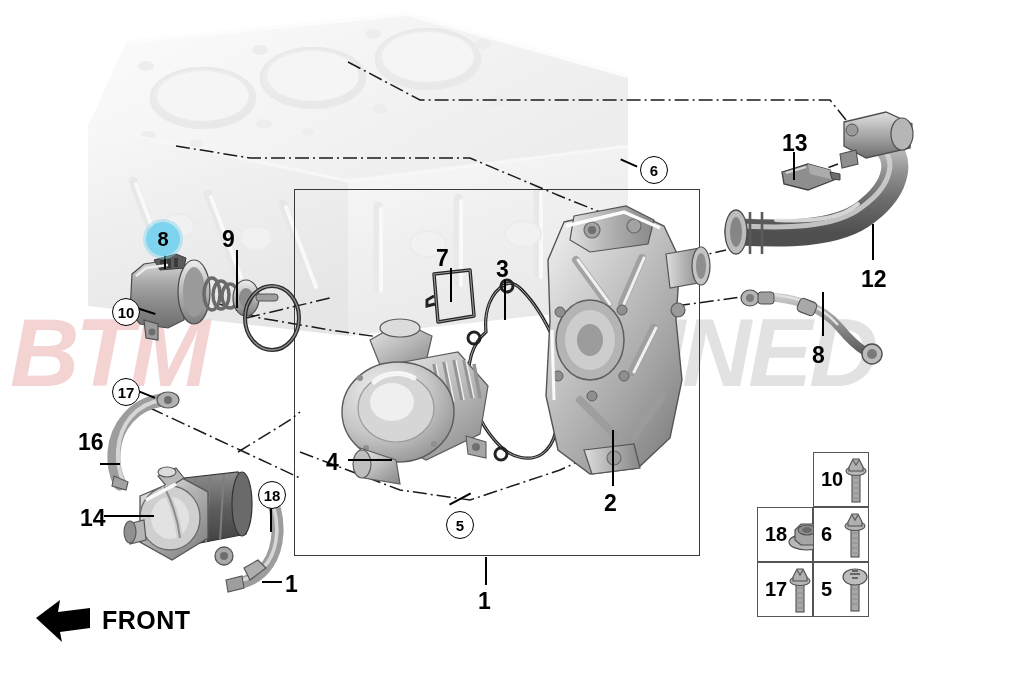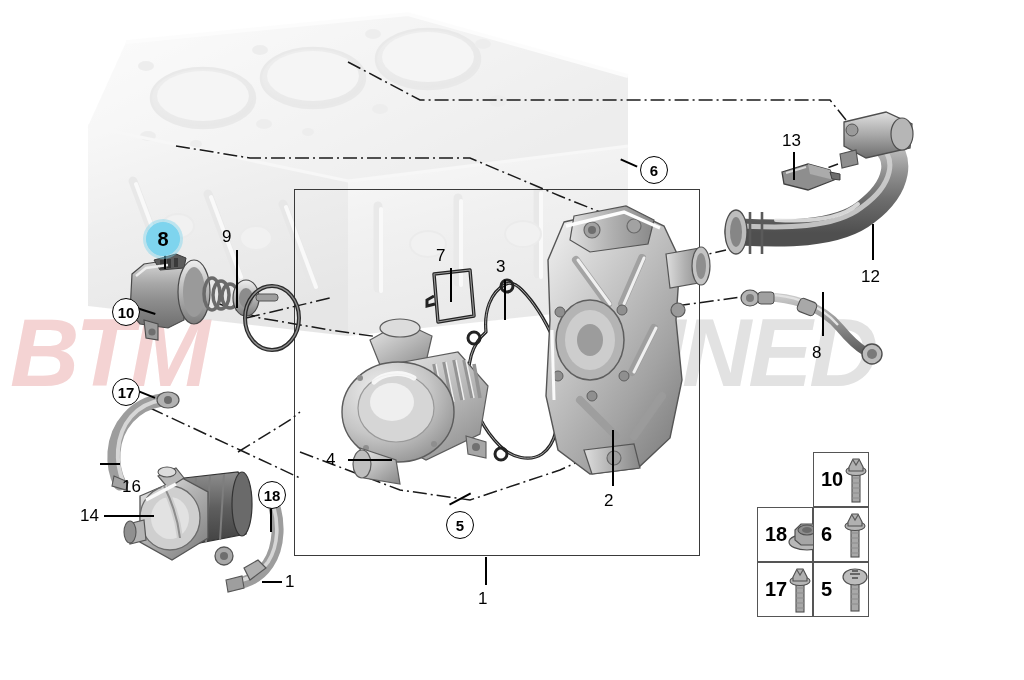--- a/index.html
+++ b/index.html
@@ -18,21 +18,21 @@
       font-family:"Liberation Sans", sans-serif;}
 
   
   .engine{position:absolute;left:28px;top:6px;width:640px;height:330px;opacity:.5;}
 
   
   .groupbox{position:absolute;left:294px;top:189px;width:406px;height:367px;
       border:1.6px solid #3a3a3a;box-sizing:border-box;background:transparent;}
 
   
-  .num{position:absolute;font-size:17px;font-weight:normal;color:#000;
+  .num{position:absolute;font-size:23px;font-weight:bold;color:#000;
        font-family:"Liberation Sans", sans-serif;line-height:1;}
 
   
   .circ{position:absolute;width:26px;height:26px;border:1.8px solid #000;
         border-radius:50%;background:#fff;
         font-size:15px;font-weight:bold;color:#000;
         display:flex;align-items:center;justify-content:center;
         font-family:"Liberation Sans", sans-serif;}
   .circ.hl{background:#7ed4ee;border-color:#7ed4ee;width:32px;height:32px;
         font-size:20px;box-shadow:0 0 0 3px rgba(126,212,238,.45);}
@@ -524,21 +524,21 @@
       <div class="circ" style="left: 640px; top: 156px;">6</div>
       <div class="num" style="left: 436px; top: 247px;">7</div>
       <div class="circ hl" style="left: 146px; top: 222px;">8</div>
       <div class="num" style="left: 222px; top: 228px;">9</div>
       <div class="circ" style="left: 112px; top: 298px;">10</div>
       <div class="num" style="left: 812px; top: 344px;">8</div>
       <div class="num" style="left: 861px; top: 268px;">12</div>
       <div class="num" style="left: 782px; top: 132px;">13</div>
       <div class="num" style="left: 80px; top: 507px; text-align: right;">14</div>
       <div class="num" style="left: 285px; top: 573px;">1</div>
-      <div class="num" style="left: 78px; top: 478px; margin-left: 44px;">16</div>
+      <div class="num" style="left: 78px; top: 431px;">16</div>
       <div class="circ" style="left: 112px; top: 378px;">17</div>
       <div class="circ" style="left: 258px; top: 481px;">18</div>
     </div>
 
   <div class="legend">
     <div id="legend-layer">
         <div class="lgcell" style="left: 56px; top: 0px; width: 56px; height: 55px;">
           <div class="lgnum">10</div>
           <div class="lgart">
             <svg width="26" height="48" viewBox="0 0 26 48">
@@ -615,14 +615,22 @@
                 <path d="M9 37 H17"></path>
               </g>
               <ellipse cx="13" cy="10" rx="12" ry="8" fill="#bdbdbd" stroke="#4f4f4f" stroke-width="1.2"></ellipse>
               <path d="M8 7 L18 7 M10 4 L16 4 M10 11 L16 11" stroke="#4a4a4a" stroke-width="1.6"></path>
             </svg>
           </div>
         </div>
       </div>
   </div>
 
+  <div class="frontwrap">
+    <span>
+      <svg width="58" height="44" viewBox="0 0 58 44">
+        <path d="M2 20 L26 2 L24 14 L56 10 L56 30 L26 34 L28 44 Z" fill="#000"></path>
+      </svg>
+    </span>
+    <span class="frontlabel">FRONT</span>
+  </div>
 
 </div>
 
 </body></html>

